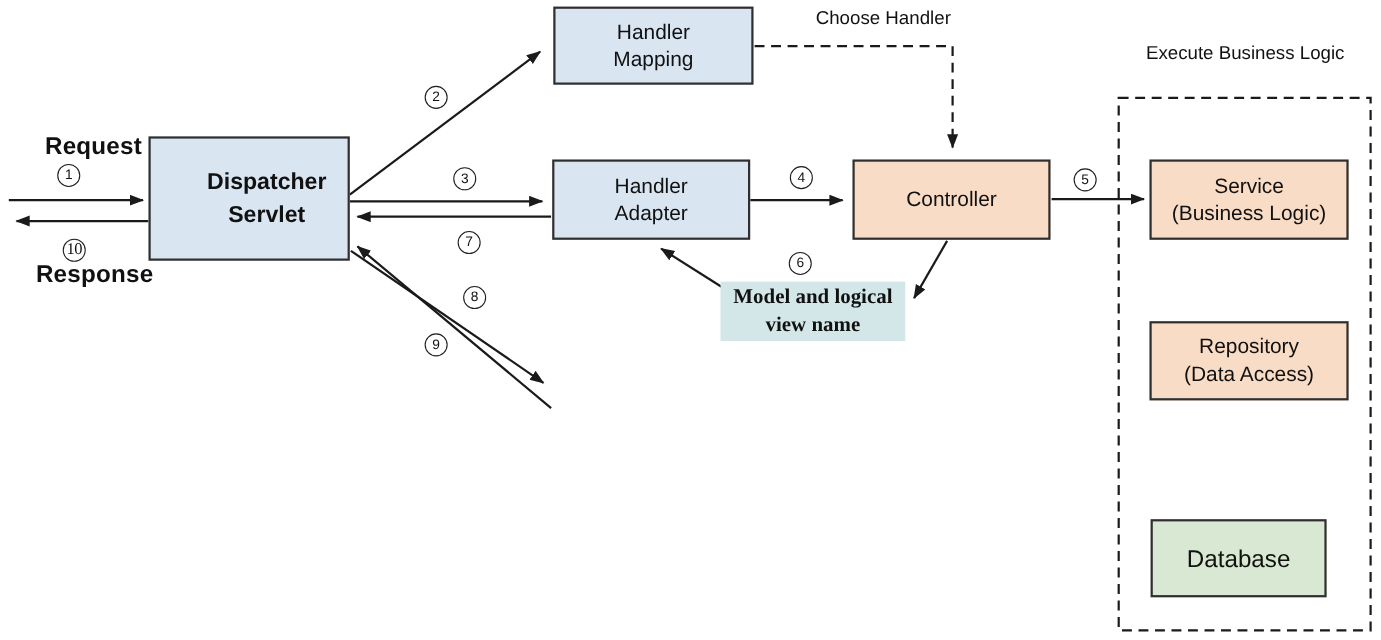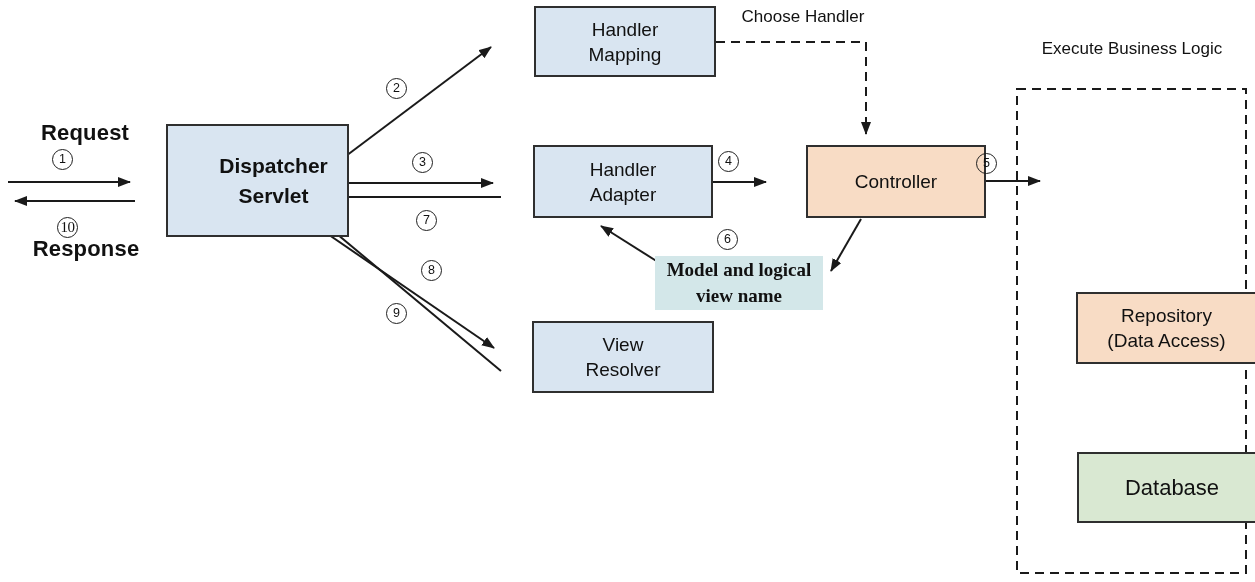--- a/index.html
+++ b/index.html
@@ -8,21 +8,21 @@
   }
   html,body{margin:0;padding:0;background:#ffffff;}
   body{font-family:"Liberation Sans","DejaVu Sans",sans-serif;color:var(--text);}
   #stage{position:relative;width:1255px;height:582px;background:#ffffff;overflow:hidden;}
   #wires{position:absolute;left:0;top:0;width:1255px;height:582px;}
   .ln{stroke:var(--line);stroke-width:2;fill:none;}
   .dashed{stroke-dasharray:9 6;}
   #ahead{fill:var(--line);}
   .node{position:absolute;box-sizing:border-box;border:2px solid var(--box-border);
         display:flex;align-items:center;justify-content:center;text-align:center;
-        white-space:pre-line;font-size:19px;line-height:25px;margin-left:31px;}
+        white-space:pre-line;font-size:19px;line-height:25px;}
   .blue{background:var(--box-blue);}
   .peach{background:var(--box-peach);}
   .green{background:var(--box-green);}
   .bold-title{font-weight:bold;font-size:21px;line-height:30px;}
   .big{font-size:22px;}
   .lbl{position:absolute;text-align:center;white-space:pre-line;}
   .side-lbl{font-size:22px;font-weight:700;letter-spacing:0.2px;}
   .small-lbl{font-size:17px;}
   .highlight{position:absolute;background:var(--highlight-teal);display:flex;align-items:center;
         justify-content:center;text-align:center;white-space:pre-line;font-size:19px;
@@ -64,28 +64,28 @@
 Servlet</div>
 
   <div class="node blue" style="left:503px;top:6px;width:182px;height:71px;">Handler
 Mapping</div>
 
   <div class="node blue" style="left:502px;top:145px;width:180px;height:73px;">Handler
 Adapter</div>
 
   <div class="node peach" style="left:775px;top:145px;width:180px;height:73px;">Controller</div>
 
-  <div class="node blue" style="left:501px;top:321px;width:182px;height:72px;">View
-Resolver</div>
 
+  <div class="node peach" style="left:1045px;top:145px;width:181px;height:73px;">Service
+(Business Logic)</div>
 
   <div class="node peach" style="left:1045px;top:292px;width:181px;height:72px;">Repository
 (Data Access)</div>
 
-  <div class="node green big" style="left:1046px;top:452px;width:190px;height:71px;">Database</div>
+  <div class="node green big" style="left:1046px;top:472px;width:160px;height:71px;">Database</div>
 
   <div class="highlight" style="left:655px;top:256px;width:168px;height:54px;font-family:Liberation Serif, serif;">Model and logical
 view name</div>
 
   <div class="lbl side-lbl" style="left:25px;top:120px;width:120px;">Request</div>
 
   <div class="lbl side-lbl" style="left:22px;top:236px;width:128px;">Response</div>
 
   <div class="lbl small-lbl" style="left:723px;top:7px;width:160px;">Choose Handler</div>
 

